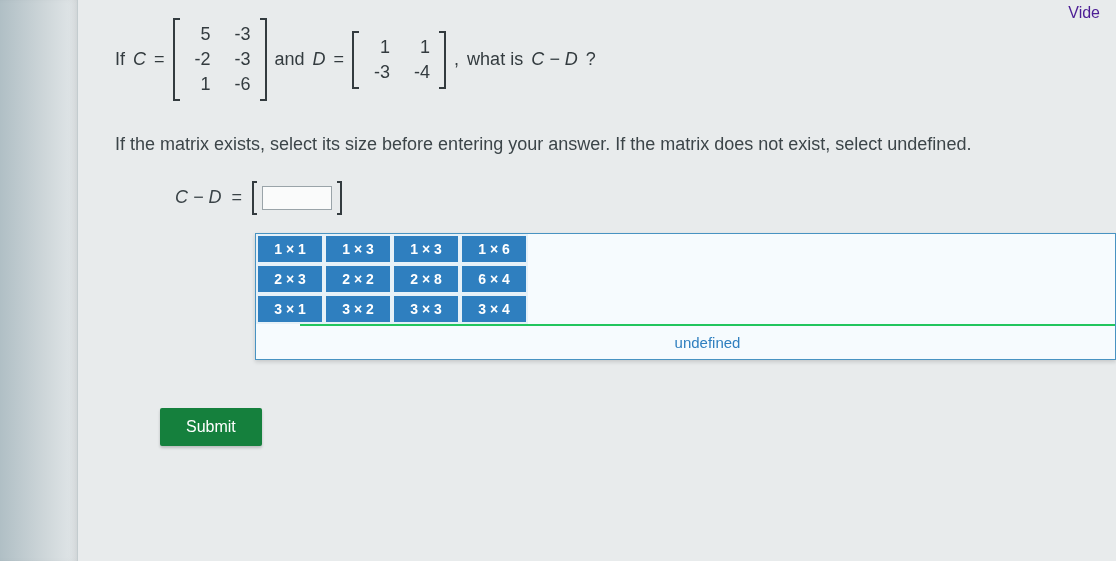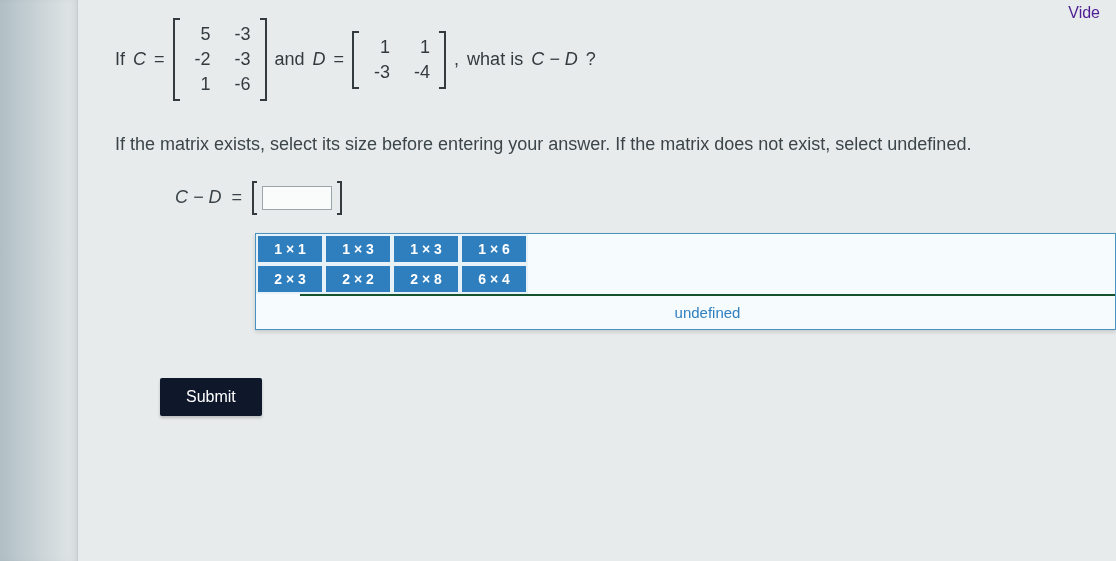--- a/index.html
+++ b/index.html
@@ -115,35 +115,35 @@
     width: 68px;
     height: 30px;
     display: flex;
     align-items: center;
     justify-content: center;
     border: 2px solid #e6f1f8;
     cursor: pointer;
     user-select: none;
   }
   .undef-row {
-    border-top: 2px solid #14532d;
+    border-top: 2px solid #22c55e;
     padding: 6px 0;
     display: flex;
     justify-content: center;
     margin-left: 44px;
   }
   .undef-btn {
     color: #2f7fbf;
     font-size: 15px;
     cursor: pointer;
     padding: 2px 10px;
   }
   .submit-btn {
     margin-left: 45px;
-    background: #0f172a;
+    background: #15803d;
     color: #fff;
     font-size: 16px;
     padding: 10px 26px;
     border: none;
     border-radius: 2px;
     cursor: pointer;
     box-shadow: 0 2px 3px rgba(0,0,0,0.2);
   }
   .left-strip {
     position: absolute;
@@ -224,20 +224,26 @@
         <div class="size-cell">1 × 3</div>
         <div class="size-cell">1 × 3</div>
         <div class="size-cell">1 × 6</div>
       </div>
       <div class="size-row">
         <div class="size-cell">2 × 3</div>
         <div class="size-cell">2 × 2</div>
         <div class="size-cell">2 × 8</div>
         <div class="size-cell">6 × 4</div>
       </div>
+      <div class="size-row">
+        <div class="size-cell">3 × 1</div>
+        <div class="size-cell">3 × 2</div>
+        <div class="size-cell">3 × 3</div>
+        <div class="size-cell">3 × 4</div>
+      </div>
       <div class="undef-row">
         <span class="undef-btn">undefined</span>
       </div>
     </div>
   </div>
 
   
   <button class="submit-btn">Submit</button>
 </div>
 

